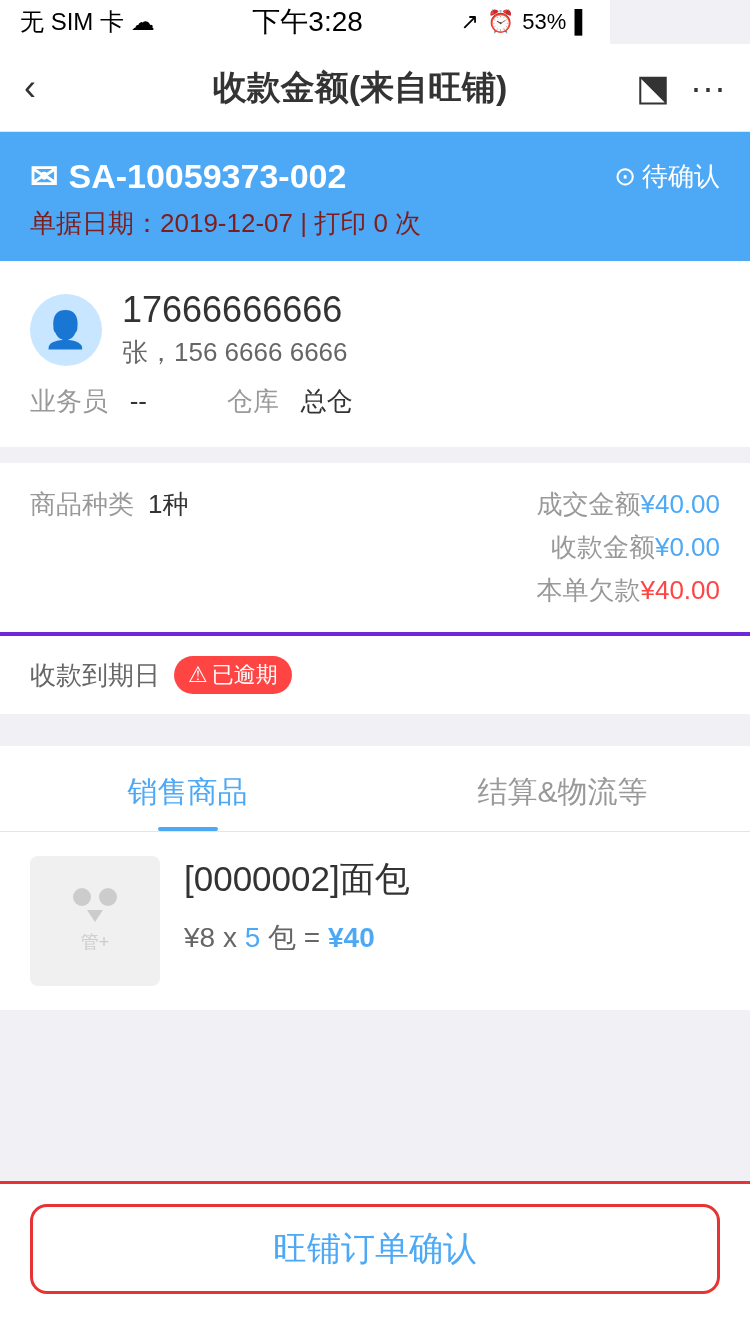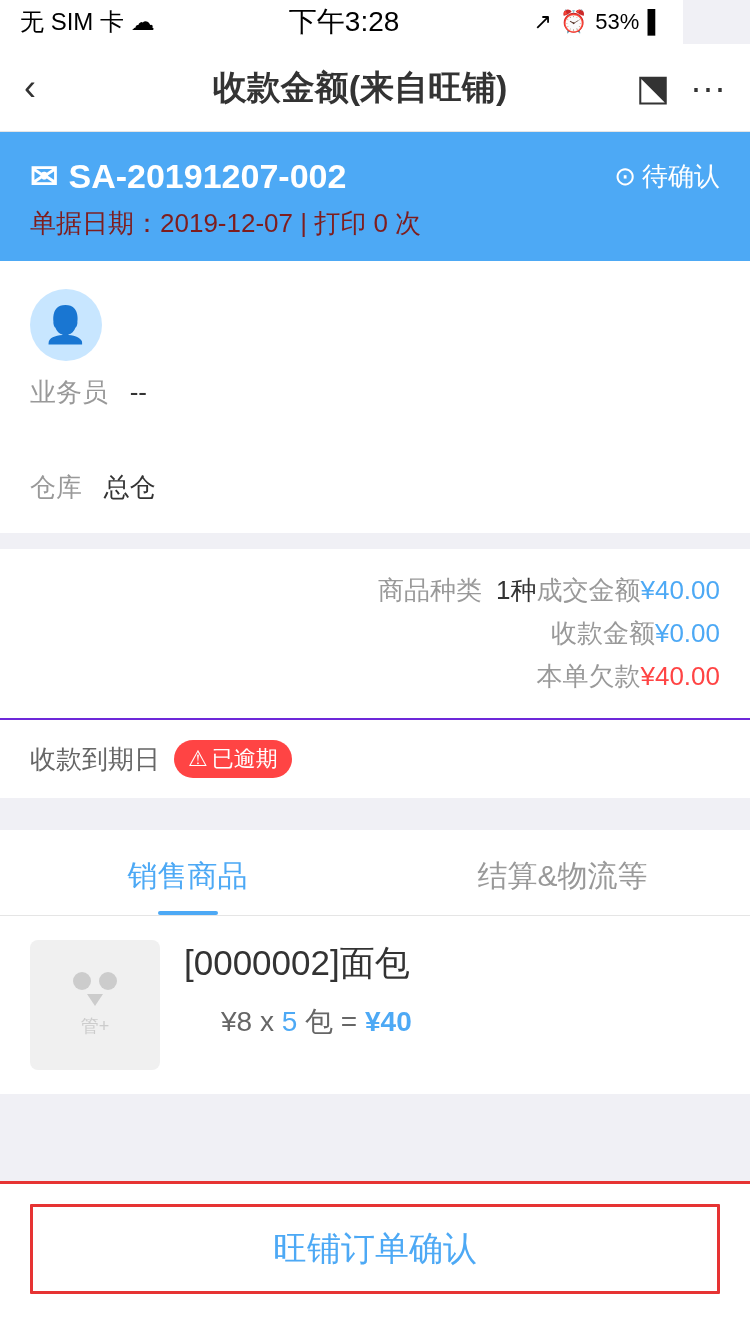--- a/index.html
+++ b/index.html
@@ -8,21 +8,21 @@
       width: 750px;
       min-height: 1334px;
       background: #f0f0f5;
       font-family: -apple-system, 'PingFang SC', 'Helvetica Neue', sans-serif;
       font-size: 28px;
       color: #333;
     }
 
     
     .status-bar {
-      width: 683px;
+      width: 610px;
       height: 44px;
       background: #fff;
       display: flex;
       align-items: center;
       justify-content: space-between;
       padding: 0 20px;
       font-size: 24px;
       color: #000;
     }
     .status-left { display: flex; align-items: center; gap: 10px; }
@@ -121,41 +121,40 @@
       font-weight: 500;
       color: #333;
     }
     .customer-name {
       font-size: 26px;
       color: #666;
       margin-top: 4px;
     }
     .customer-meta {
       display: flex;
-      gap: 60px;
+      gap: 80px;
       font-size: 26px;
       color: #666;
       margin-top: 10px;
-      flex-direction: column;
     }
     .meta-label { color: #999; }
     .meta-value { color: #333; }
 
     
     .divider {
       height: 16px;
       background: #f0f0f5;
     }
 
     
     .summary-section {
       background: #fff;
       padding: 24px 30px;
       display: flex;
-      justify-content: flex-end;
+      justify-content: space-between;
       align-items: flex-start;
     }
     .summary-left {
       display: flex;
       align-items: center;
       gap: 14px;
       font-size: 26px;
       color: #666;
     }
     .summary-label { color: #999; }
@@ -171,21 +170,21 @@
       display: flex;
       align-items: center;
     }
     .summary-row-label { color: #999; }
     .amount-blue { color: #4da9f5; }
     .amount-red { color: #ff4444; }
 
     
     .due-section {
       background: #fff;
-      border-top: 2px solid #6d28d9;
+      border-top: 4px solid #6d28d9;
       padding: 20px 30px;
       display: flex;
       align-items: center;
       gap: 14px;
       font-size: 26px;
       color: #666;
     }
     .overdue-badge {
       background: #ff4444;
       color: #fff;
@@ -254,41 +253,40 @@
       flex: 1;
     }
     .product-name {
       font-size: 35px;
       color: #333;
       margin-bottom: 16px;
     }
     .product-price-row {
       font-size: 28px;
       color: #666;
-      margin-left: 37px;
     }
     .price-qty { color: #4da9f5; }
     .price-total { color: #4da9f5; font-weight: bold; }
 
     
     .bottom-area {
       position: fixed;
       bottom: 0;
       left: 0;
       width: 750px;
       background: #fff;
       padding: 20px 30px 40px;
       border-top: 3px solid #e63333;
     }
     .confirm-btn {
       width: 100%;
       height: 90px;
       background: #fff;
       border: 3px solid #e63333;
-      border-radius: 1px;
+      border-radius: 17px;
       font-size: 34px;
       color: #4da9f5;
       cursor: pointer;
       display: flex;
       align-items: center;
       justify-content: center;
     }
 
     
     .owl-icon {
@@ -338,34 +336,38 @@
   <div class="nav-actions">
     <span class="nav-icon">⬔</span>
     <span class="nav-icon">···</span>
   </div>
 </div>
 
 <div class="order-header">
   <div class="order-id-row">
     <div class="order-id">
       <span>✉</span>
-      <span>SA-20191207-002</span>
+      <span>SA-10059373-002</span>
     </div>
     <div class="order-status">
       <span>⊙</span>
       <span>待确认</span>
     </div>
   </div>
   <div class="order-date">单据日期：2019-12-07 | 打印 0 次</div>
 </div>
 
 <div class="customer-section">
   <div class="customer-row">
     <div class="avatar">
       <span>👤</span>
+    </div>
+    <div>
+      <div class="customer-phone">17666666666</div>
+      <div class="customer-name">张，156 6666 6666</div>
     </div>
   </div>
   <div class="customer-meta">
     <span>
       <span class="meta-label">业务员</span>
       &nbsp;
       <span class="meta-value">--</span>
     </span>
     <span>
       <span class="meta-label">仓库</span>

